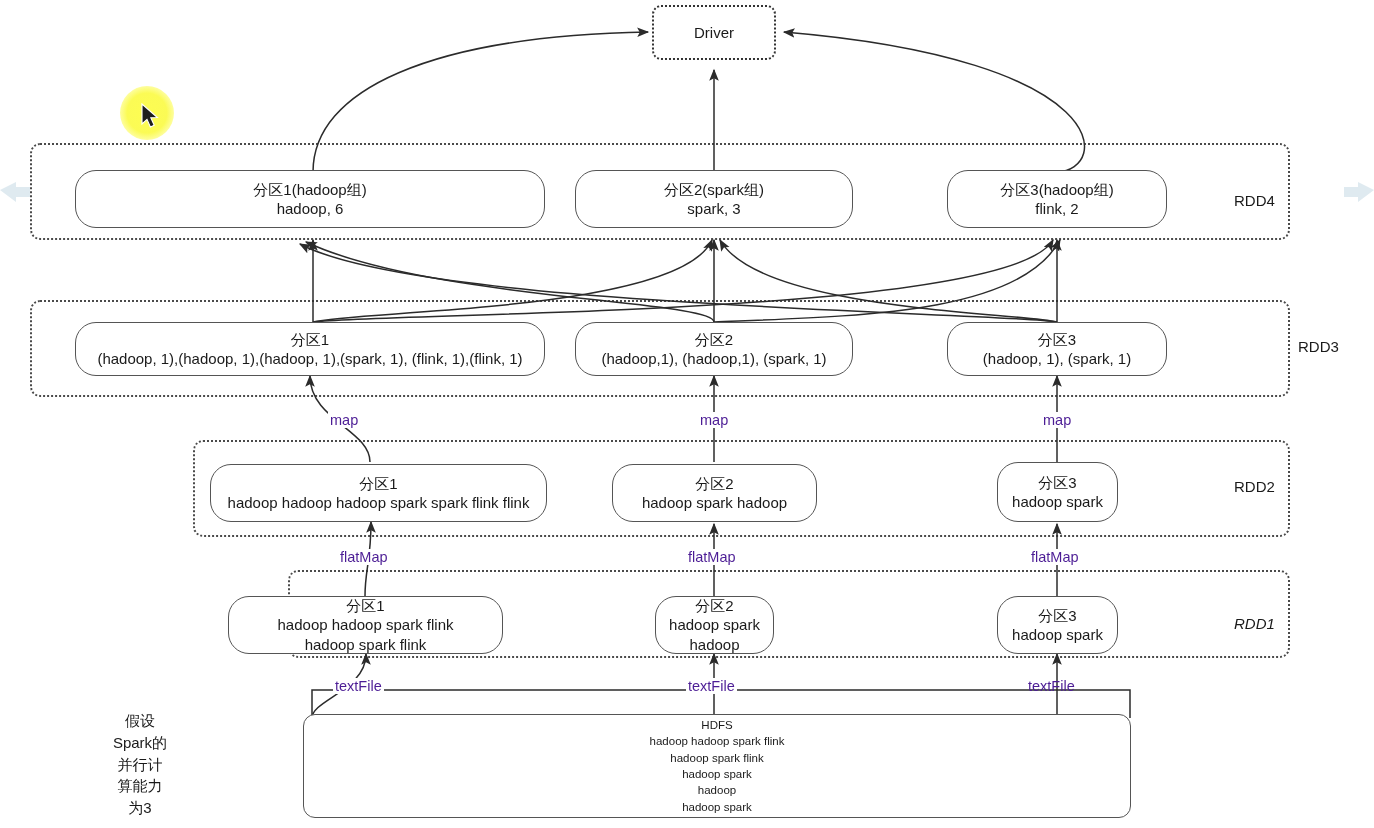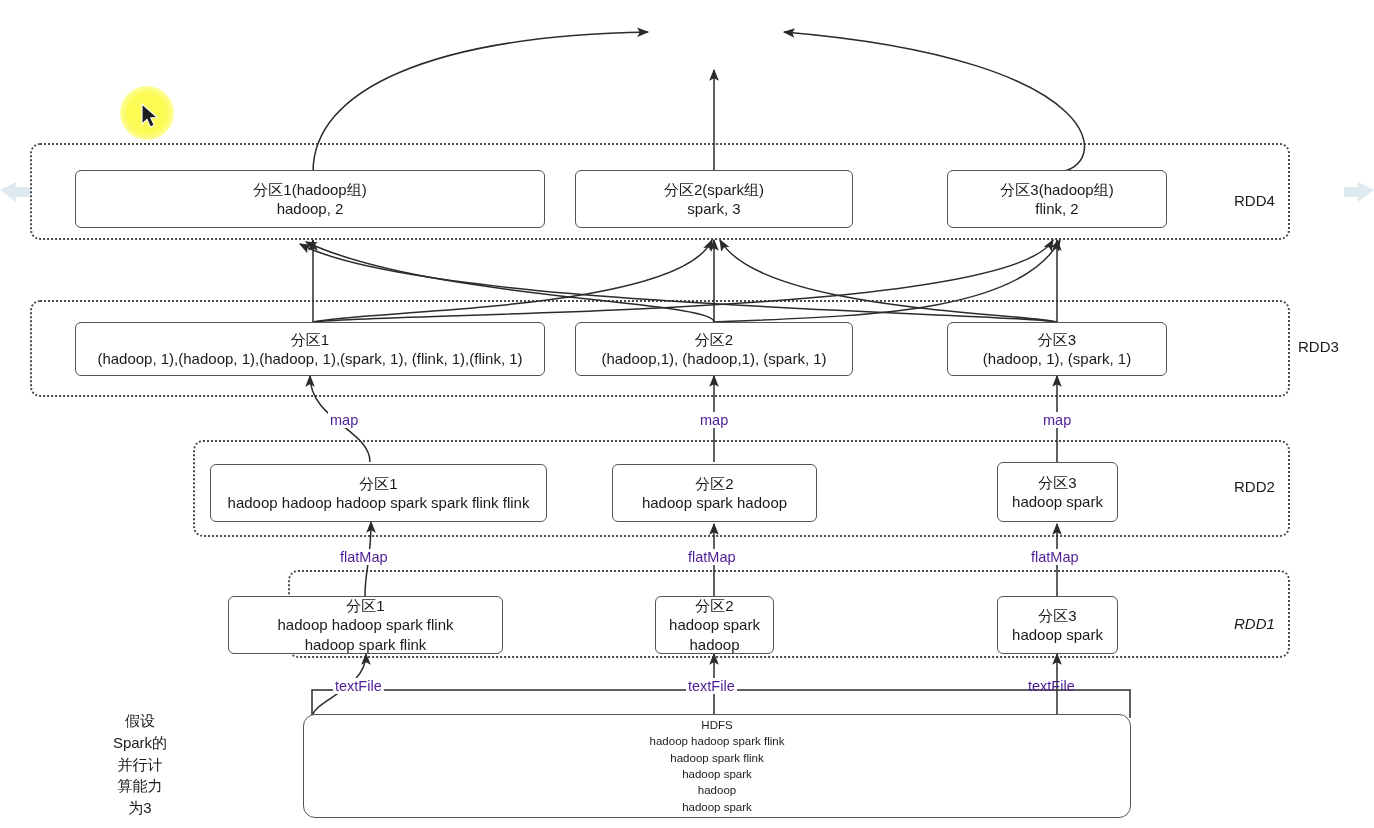--- a/index.html
+++ b/index.html
@@ -11,21 +11,21 @@
     position:relative;overflow:hidden;
     color:#1a1a1a;
   }
   #canvas{position:absolute;left:0;top:0;width:1374px;height:828px;}
 
   
   .node{
     position:absolute;
     box-sizing:border-box;
     border:1.4px solid #555;
-    border-radius:6px;
+    border-radius:21px;
     background:#fff;
     display:flex;
     flex-direction:column;
     align-items:center;
     justify-content:center;
     text-align:center;
     line-height:1.28;
     z-index:4;
   }
   .node .ttl{font-size:15px;}
@@ -162,27 +162,30 @@
     <g fill="none" stroke="#2b2b2b" stroke-width="1.5">
       <path d="M312,718 L312,690 L1130,690 L1130,718"></path>
     </g>
 
     <g fill="#dfeaf0">
       <path d="M0,190 L16,182 L16,187 L30,187 L30,197 L16,197 L16,202 z"></path>
       <path d="M1374,190 L1358,182 L1358,187 L1344,187 L1344,197 L1358,197 L1358,202 z"></path>
     </g>
   </svg>
 
+  <div class="driver" style="left:652px;top:5px;width:124px;height:55px;">
+    <span>Driver</span>
+  </div>
 
   <div class="group" style="left:30px;top:143px;width:1260px;height:97px;"></div>
   <div class="group-label" style="left:1232px;top:180px;margin-top:12px;">RDD4</div>
 
   <div class="node" style="left:75px;top:170px;width:470px;height:58px;">
     <span class="ttl">分区1(hadoop组)</span>
-    <span class="sub">hadoop, 2</span>
+    <span class="sub">hadoop, 6</span>
   </div>
   <div class="node" style="left:575px;top:170px;width:278px;height:58px;">
     <span class="ttl">分区2(spark组)</span>
     <span class="sub">spark, 3</span>
   </div>
   <div class="node" style="left:947px;top:170px;width:220px;height:58px;">
     <span class="ttl">分区3(hadoop组)</span>
     <span class="sub">flink, 2</span>
   </div>
 

